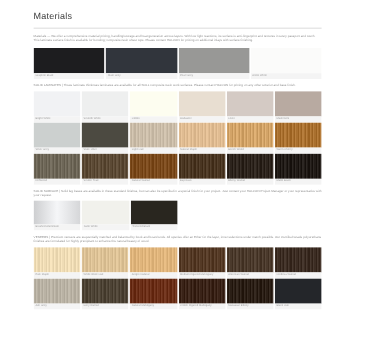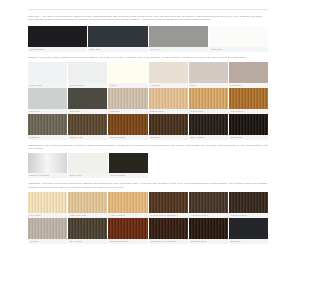--- a/index.html
+++ b/index.html
@@ -82,20 +82,21 @@
     white-space: nowrap;
     overflow: hidden;
     letter-spacing: .05px;
   }
 </style>
 </head>
 <body>
 
 <div class="page">
 
+  <h1 class="page-title">Materials</h1>
   <div class="title-rule"></div>
 
   <p class="intro">Materials — We offer a comprehensive material pricing, handling/storage and heat generation across layers. With low light reactions, its surface is anti-fingerprint and textures in every passport and touch. This laminate surface finish is available for bonding; composite resin sheet tops. Please contact HALCON for pricing on additional inlays with surface finishing.</p>
 
   <div id="sections-root">
       <div class="grid g4">
         <div class="swatch">
           <span class="chip" style="background: rgb(29, 29, 31);"></span>
           <span class="caption">Graphite Black</span>
         </div>

